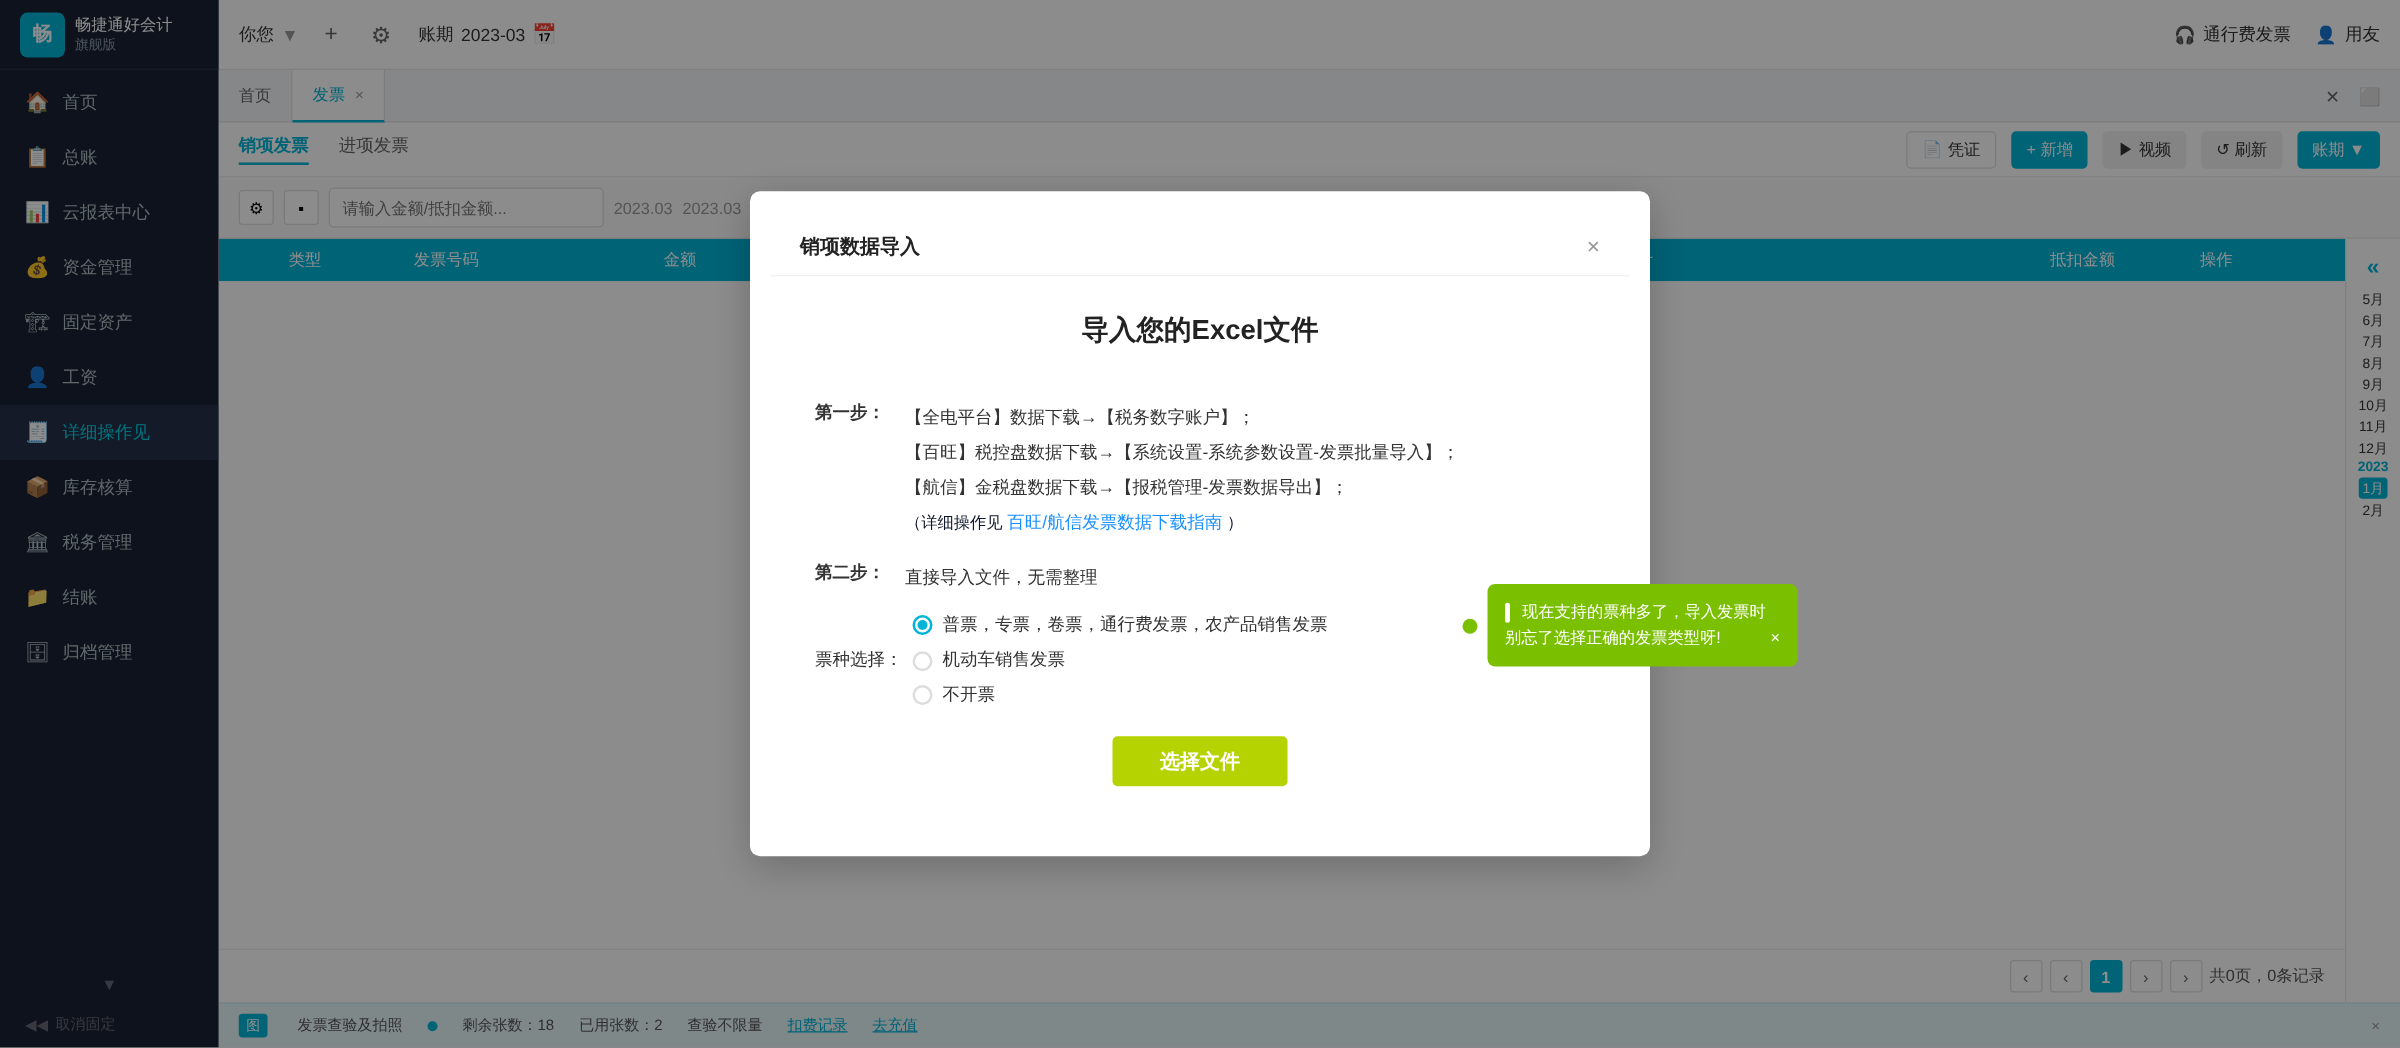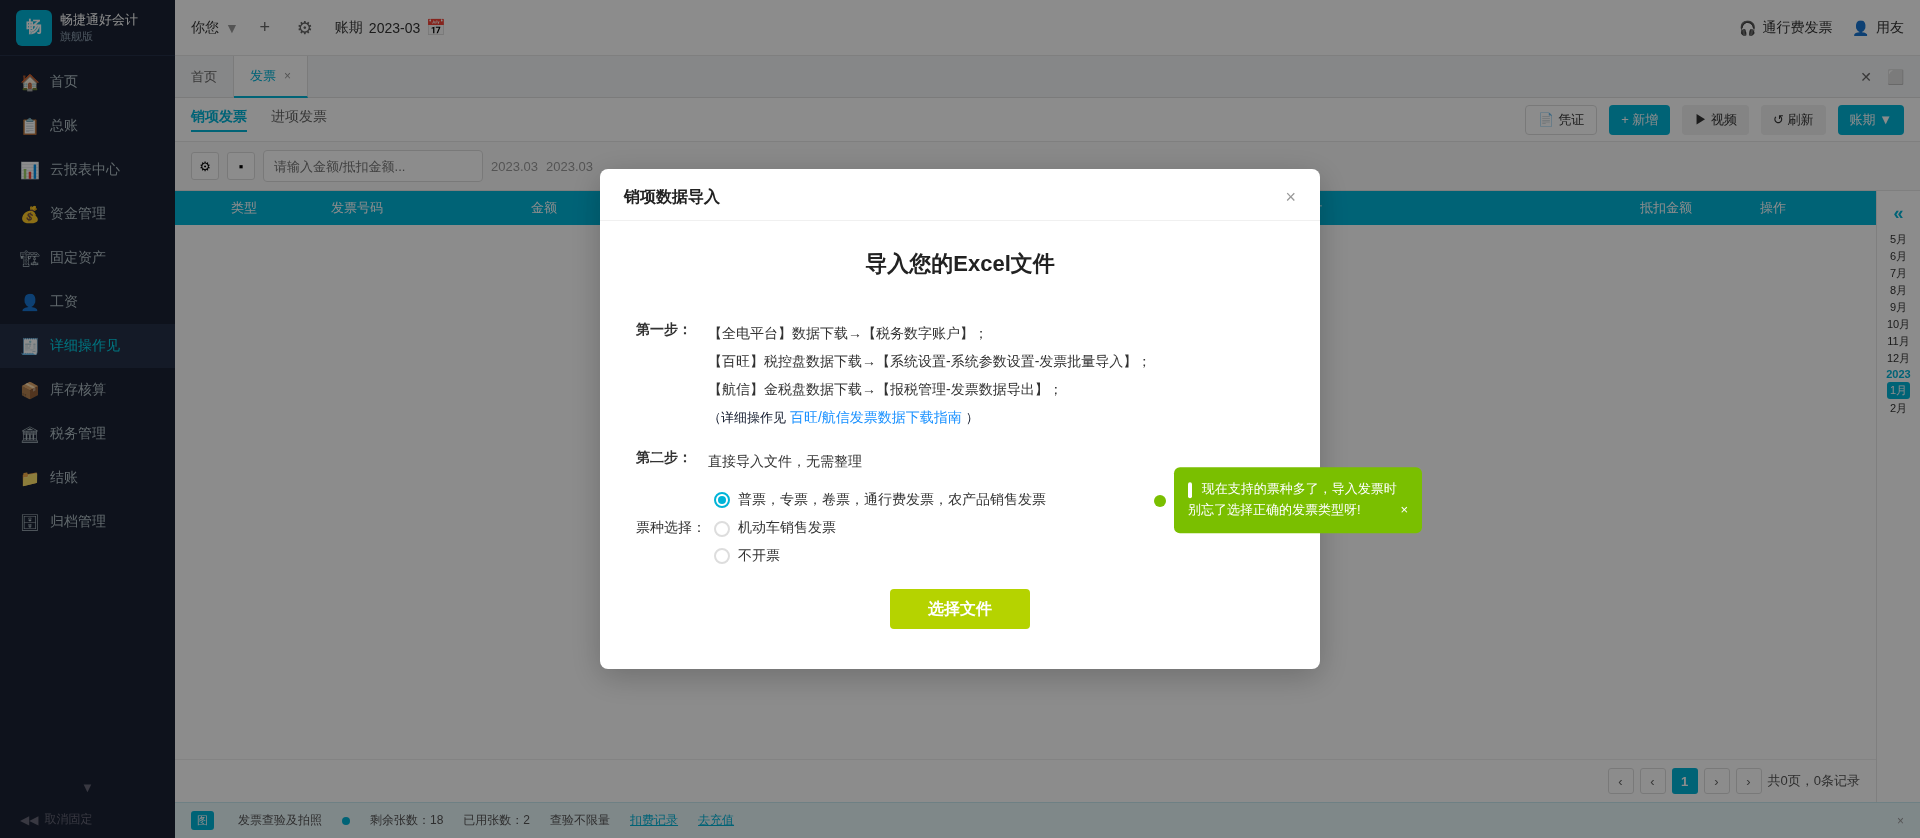--- a/index.html
+++ b/index.html
@@ -77,21 +77,21 @@
 
     
     .bottom-bar { height: 36px; background: #e8f7fa; border-top: 1px solid #c8eaf0; display: flex; align-items: center; padding: 0 16px; gap: 20px; font-size: 12px; color: #555; }
     .bottom-bar .bb-link { color: #00b4d8; cursor: pointer; text-decoration: underline; }
     .bottom-bar .bb-close { margin-left: auto; cursor: pointer; color: #999; }
 
     
     .overlay { position: fixed; top: 0; left: 0; width: 1920px; height: 838px; background: rgba(0,0,0,0.45); z-index: 100; display: flex; align-items: center; justify-content: center; }
 
     
-    .modal { background: #fff; border-radius: 8px; width: 720px; min-height: 460px; padding: 0; position: relative; z-index: 101; box-shadow: 0 8px 32px rgba(0,0,0,0.22); }
+    .modal { background: #fff; border-radius: 8px; width: 720px; min-height: 460px; padding: 16px; position: relative; z-index: 101; box-shadow: 0 8px 32px rgba(0,0,0,0.22); }
     .modal-header { display: flex; align-items: center; justify-content: space-between; padding: 18px 24px 12px; border-bottom: 1px solid #f0f0f0; }
     .modal-title { font-size: 16px; font-weight: bold; color: #222; }
     .modal-close { font-size: 18px; color: #999; cursor: pointer; background: none; border: none; }
     .modal-body { padding: 28px 36px 20px; }
     .modal-big-title { font-size: 22px; font-weight: bold; color: #222; text-align: center; margin-bottom: 40px; }
 
     .step-row { display: flex; margin-bottom: 16px; }
     .step-label { font-size: 14px; color: #333; font-weight: bold; white-space: nowrap; width: 72px; flex-shrink: 0; margin-top: 2px; }
     .step-content { font-size: 14px; color: #333; line-height: 2; }
     .step-content .link { color: #1890ff; cursor: pointer; text-decoration: none; }

